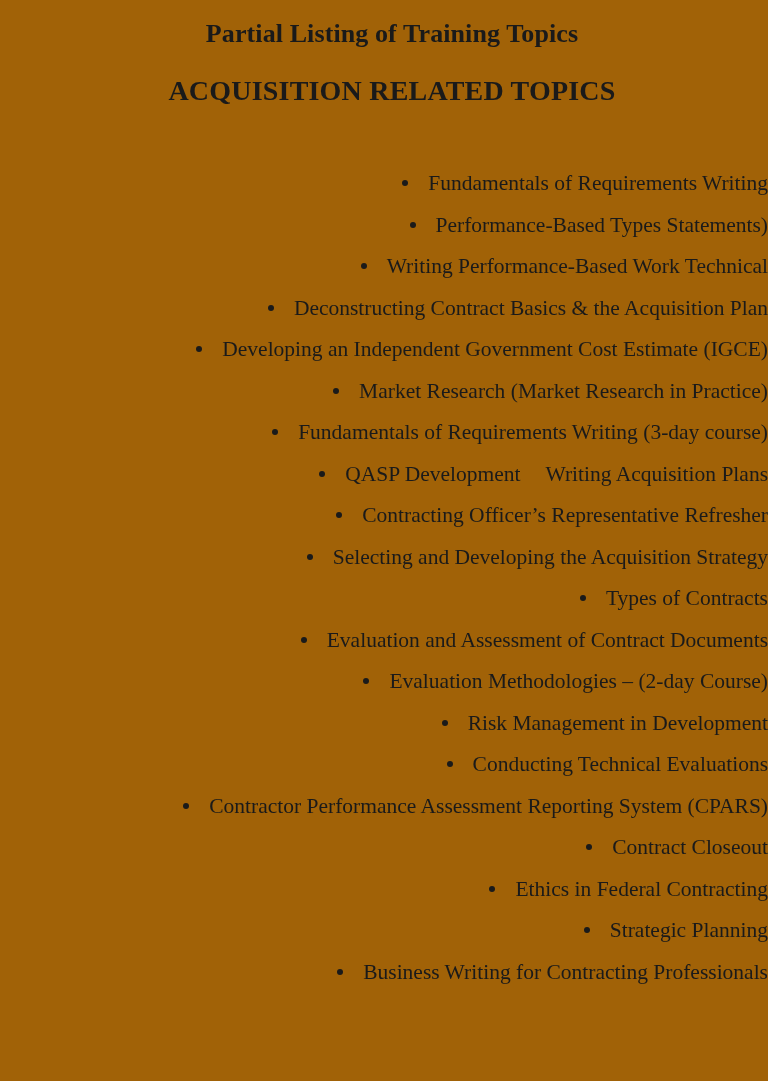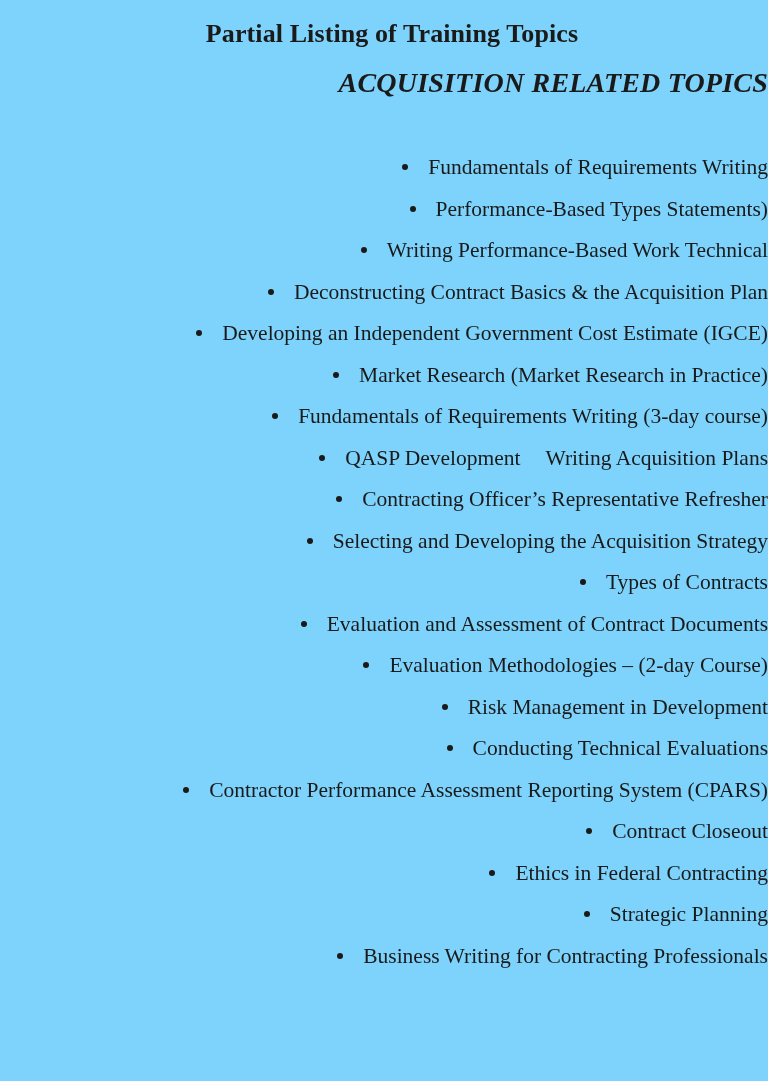--- a/index.html
+++ b/index.html
@@ -13,44 +13,43 @@
     font-family: "Liberation Serif", "DejaVu Serif", serif;
     color: #1a1a1a;
     -webkit-font-smoothing: antialiased;
   }
   .page {
     width: 768px;
     height: 1081px;
     box-sizing: border-box;
     position: relative;
     overflow: hidden;
-    background: #7dd3fc;
+    background: #a16207;
     padding-left: 16px;
   }
   .headings {
     padding-top: 18px;
     text-align: center;
   }
   .doc-title {
     font-size: 26px;
     font-weight: bold;
     line-height: 1.26;
     letter-spacing: 0.1px;
     margin: 0;
     text-align: center;
   }
   .doc-subtitle {
     font-size: 28px;
     font-weight: bold;
     line-height: 1.26;
     letter-spacing: 0.2px;
-    margin: 0;
+    margin: 8px;
     padding-top: 14px;
-    text-align: right;
-    font-style: italic;
+    text-align: center;
   }
   .topic-list {
     list-style: none;
     margin: 0;
     padding: 0;
     padding-top: 47px;
   }
   .topic-item {
     display: block;
     text-align: right;

